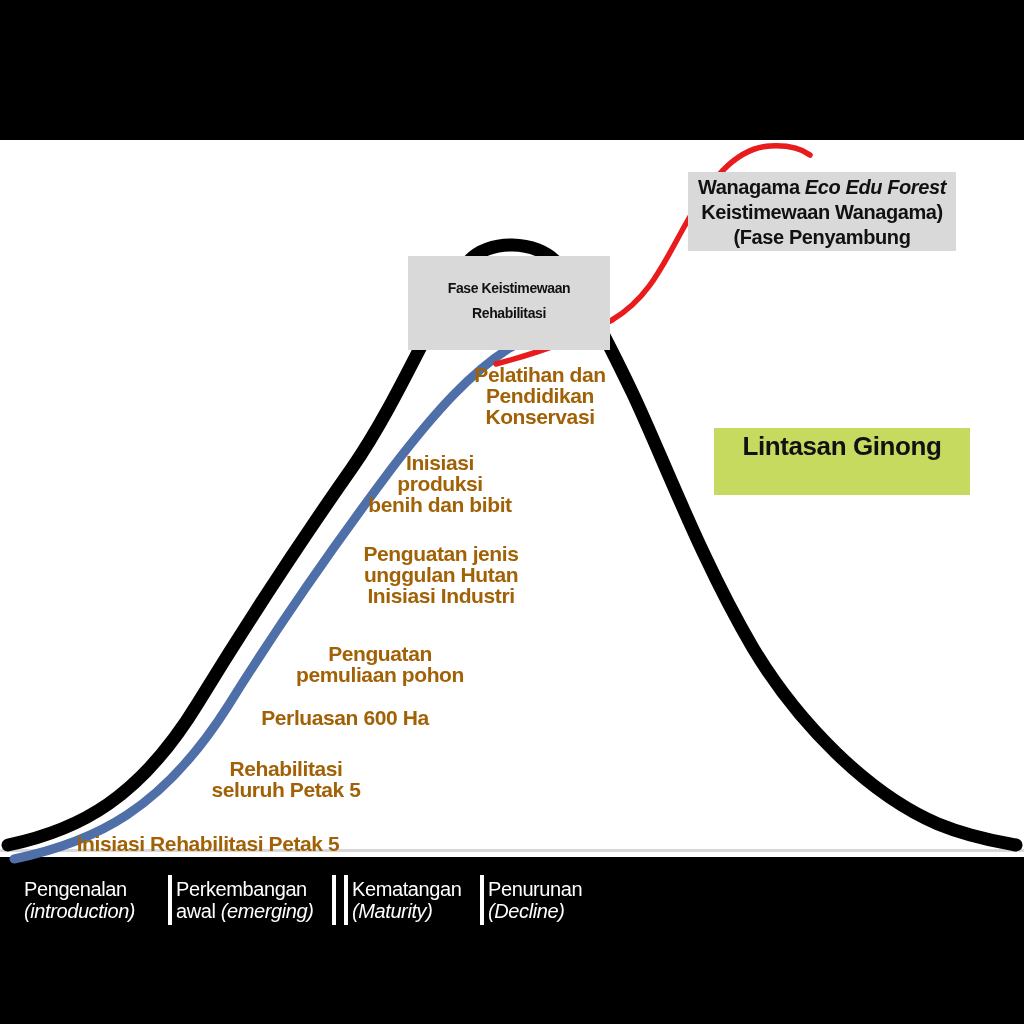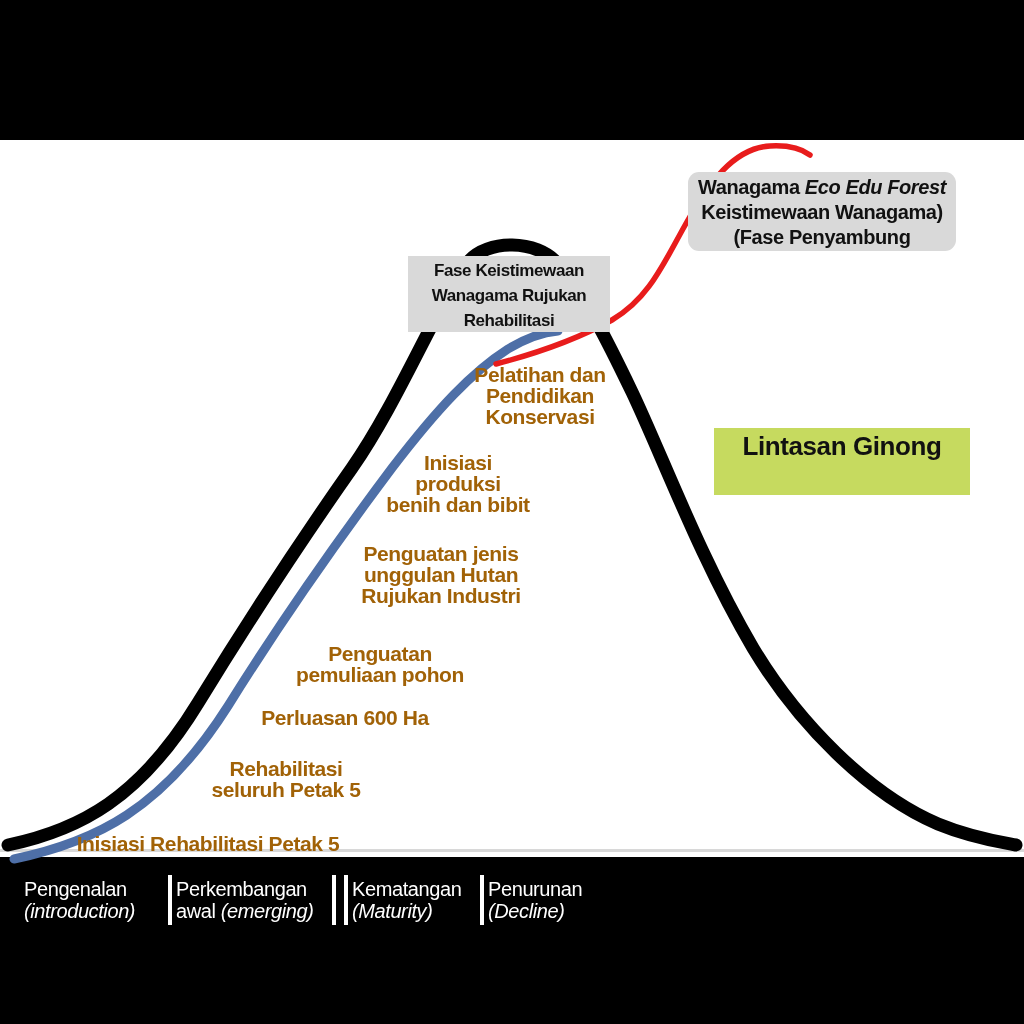--- a/index.html
+++ b/index.html
@@ -19,21 +19,21 @@
   .curves-svg{
     position:absolute;left:0;top:0;width:1024px;height:1024px;
     pointer-events:none;
   }
   .callout{
     position:absolute;text-align:center;font-weight:bold;color:#111;
     letter-spacing:-0.4px;
   }
   .callout.peak-box{
     left:408px;top:256px;width:202px;height:74px;
-    font-size:17px;line-height:25px;padding-top:2px;
+    font-size:14px;line-height:25px;padding-top:20px;
   }
   .callout.eco-edu-box{
     left:688px;top:172px;width:268px;height:76px;
     font-size:20px;line-height:25px;padding-top:3px;
   }
   .callout.trajectory-box{
     left:714px;top:428px;width:256px;height:64px;
     font-size:26px;line-height:30px;padding-top:3px;
   }
   .milestone{
@@ -78,48 +78,47 @@
            C 438 408, 472 372, 508 349
            C 528 337, 546 332, 558 331" fill="none" stroke-width="9" stroke-linecap="round" stroke="#4e6fa7"></path>
   <path d="M 496 364 C 534 354, 576 340, 612 320
            C 650 298, 664 262, 688 220
            C 708 184, 734 148, 770 146
            C 788 145, 802 149, 810 155" fill="none" stroke-width="5.5" stroke-linecap="round" stroke="#e81c1c"></path>
 </svg>
 
 <div class="callout peak-box" style="background-color: rgb(217, 217, 217);">
   <div>Fase Keistimewaan</div>
-  <div>Wanagama Rujukan</div>
   <div>Rehabilitasi</div>
 </div>
 
-<div class="callout eco-edu-box" style="background-color: rgb(217, 217, 217); border-radius: 11px;">
+<div class="callout eco-edu-box" style="background-color: rgb(217, 217, 217);">
   <div><span>Wanagama </span><i>Eco Edu Forest</i></div>
   <div>Keistimewaan Wanagama)</div>
   <div>(Fase Penyambung</div>
 </div>
 
 <div class="callout trajectory-box" style="background-color: rgb(198, 218, 95);">
   <div>Lintasan Ginong</div>
 </div>
 
 <div class="milestone" style="left:540px;top:364px">
   <div>Pelatihan dan</div>
   <div>Pendidikan</div>
   <div>Konservasi</div>
 </div>
-<div class="milestone" style="left:458px;top:452px">
+<div class="milestone" style="left:440px;top:452px">
   <div>Inisiasi</div>
   <div>produksi</div>
   <div>benih dan bibit</div>
 </div>
 <div class="milestone" style="left:441px;top:543px">
   <div>Penguatan jenis</div>
   <div>unggulan Hutan</div>
-  <div>Rujukan Industri</div>
+  <div>Inisiasi Industri</div>
 </div>
 <div class="milestone" style="left:380px;top:643px">
   <div>Penguatan</div>
   <div>pemuliaan pohon</div>
 </div>
 <div class="milestone" style="left:345px;top:707px">
   <div>Perluasan 600 Ha</div>
 </div>
 <div class="milestone" style="left:286px;top:758px">
   <div>Rehabilitasi</div>

